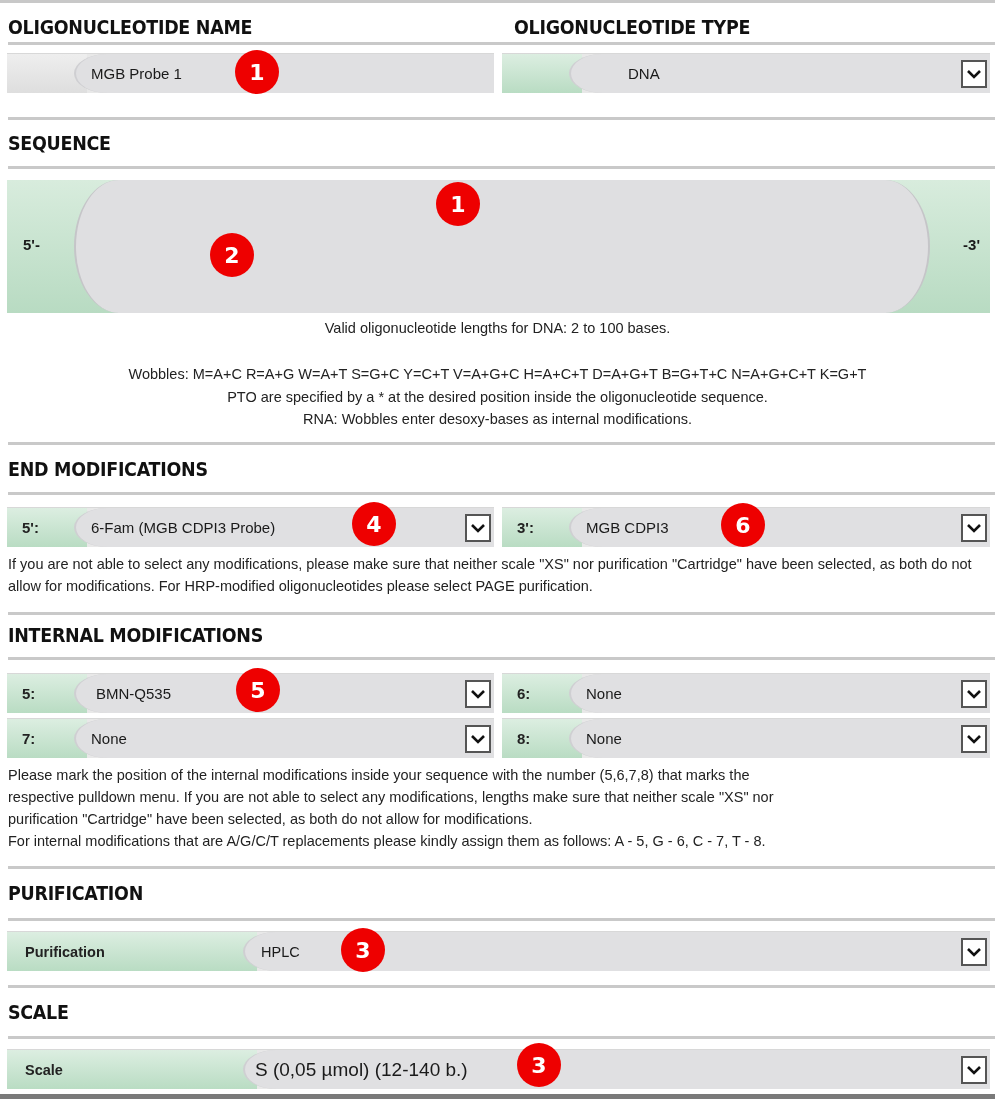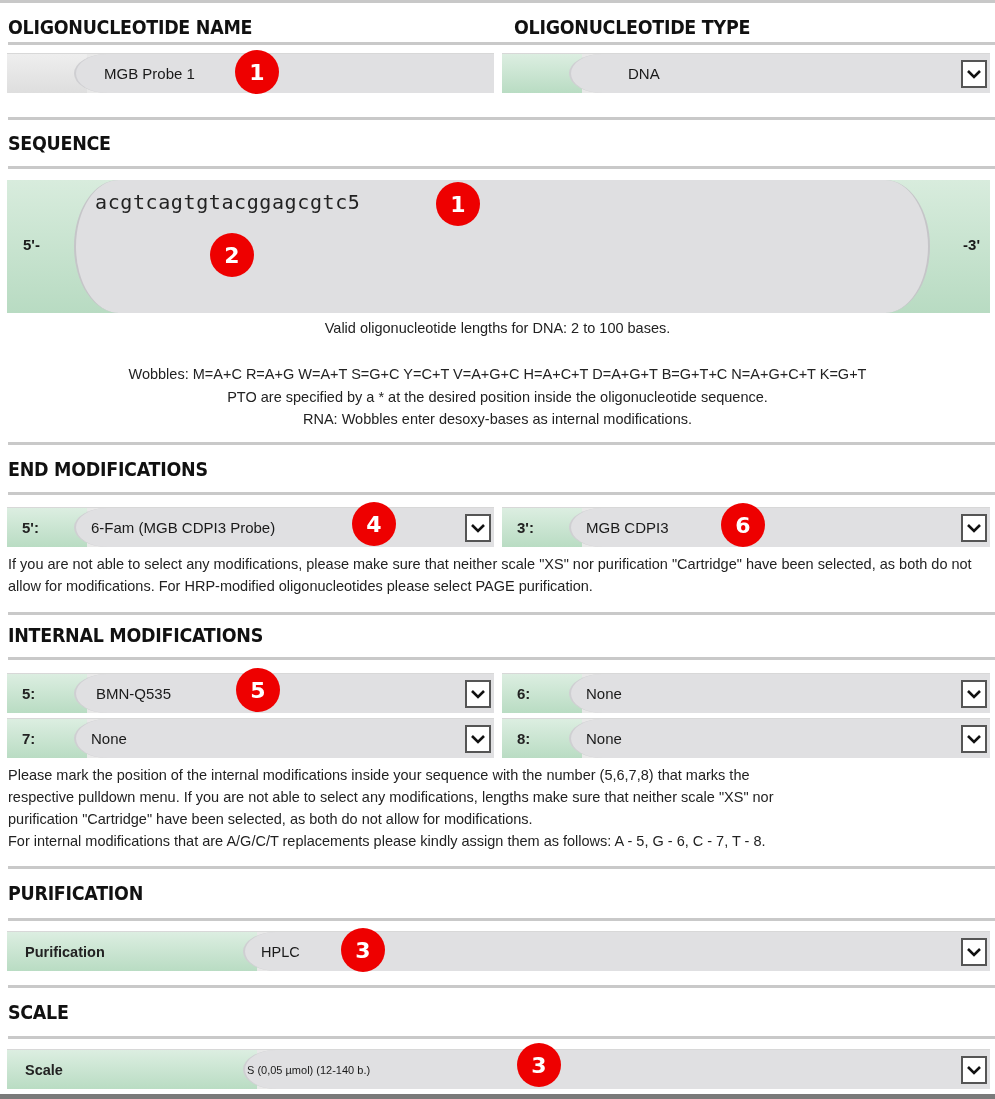--- a/index.html
+++ b/index.html
@@ -34,21 +34,21 @@
 </head>
 <body>
 
 <div class="topline"></div>
 
 <div class="section-title" style="left:8px; top:16px;">OLIGONUCLEOTIDE NAME</div>
 <div class="rule" style="left:8px; top:42px; width:487px;"></div>
 <div class="field" style="left:7px; top:53px; width:487px;">
   <div class="tab grey" style="width:80px;"></div>
   <div class="pill" style="left:67px;"></div>
-  <div class="value" style="left:97px;">MGB Probe 1</div>
+  <div class="value" style="left:84px;">MGB Probe 1</div>
 </div>
 
 <div class="section-title" style="left:514px; top:16px;">OLIGONUCLEOTIDE TYPE</div>
 <div class="rule" style="left:495px; top:42px; width:500px;"></div>
 <div class="field" style="left:502px; top:53px; width:488px;">
   <div class="tab" style="width:80px;"></div>
   <div class="pill" style="left:67px;"></div>
   <div class="value" style="left:84px;margin-left:42px;">DNA</div>
   <div class="dd" style="right:3px;">
     <svg viewBox="0 0 16 10">
@@ -56,21 +56,20 @@
       </svg>
   </div>
 </div>
 
 <div class="rule" style="left:8px; top:117px; width:987px;"></div>
 <div class="section-title" style="left:8px; top:132px;">SEQUENCE</div>
 <div class="rule" style="left:8px; top:166px; width:987px;"></div>
 <div class="seq-box">
   <div class="seq-5">5'-</div>
   <div class="seq-inner"></div>
-  <div class="seq-text">acgtcagtgtacggagcgtc5</div>
   <div class="seq-3">-3'</div>
 </div>
 <div class="info" style="top:320px;">Valid oligonucleotide lengths for DNA: 2 to 100 bases.</div>
 <div class="info" style="top:366px;">Wobbles: M=A+C R=A+G W=A+T S=G+C Y=C+T V=A+G+C H=A+C+T D=A+G+T B=G+T+C N=A+G+C+T K=G+T</div>
 <div class="info" style="top:389px;">PTO are specified by a * at the desired position inside the oligonucleotide sequence.</div>
 <div class="info" style="top:411px;">RNA: Wobbles enter desoxy-bases as internal modifications.</div>
 
 <div class="rule" style="left:8px; top:442px; width:987px;"></div>
 <div class="section-title" style="left:8px; top:458px;">END MODIFICATIONS</div>
 <div class="rule" style="left:8px; top:492px; width:987px;"></div>
@@ -167,21 +166,21 @@
   </div>
 </div>
 
 <div class="rule" style="left:8px; top:985px; width:987px;"></div>
 <div class="section-title" style="left:8px; top:1001px;">SCALE</div>
 <div class="rule" style="left:8px; top:1036px; width:987px;"></div>
 <div class="field" style="left:7px; top:1049px; width:983px;">
   <div class="tab" style="width:250px;"></div>
   <div class="tab-label" style="left:18px; font-size:14.5px;">Scale</div>
   <div class="pill" style="left:236px;"></div>
-  <div class="value" style="left:240px; font-size:11px;">S (0,05 µmol) (12-140 b.)</div>
+  <div class="value" style="left:248px; font-size:19px;">S (0,05 µmol) (12-140 b.)</div>
   <div class="dd" style="right:3px;">
     <svg viewBox="0 0 16 10">
         <polyline points="2,2 8,8 14,2" fill="none" stroke="#111" stroke-width="2.6"></polyline>
       </svg>
   </div>
 </div>
 
 <div class="bottombar"></div>
 
 <div class="badge" style="left:235px; top:50px;">1</div>

